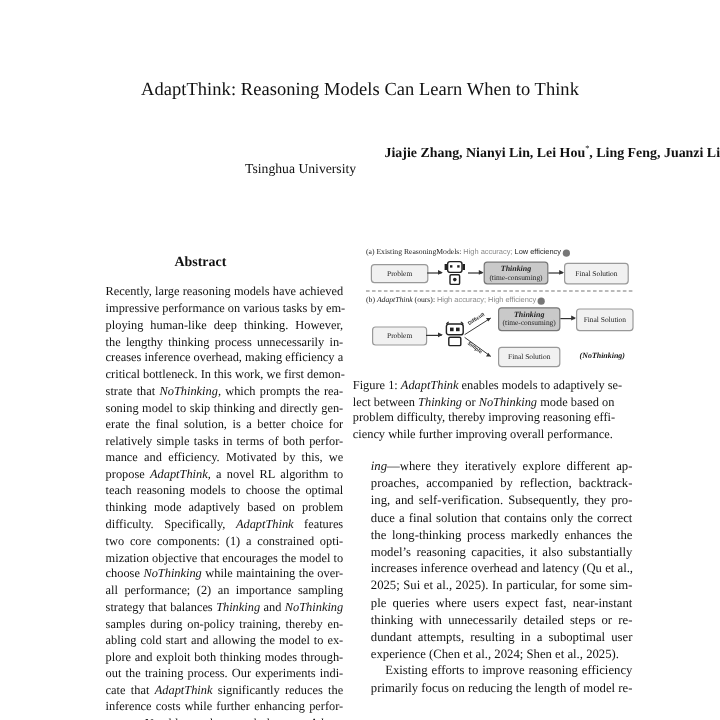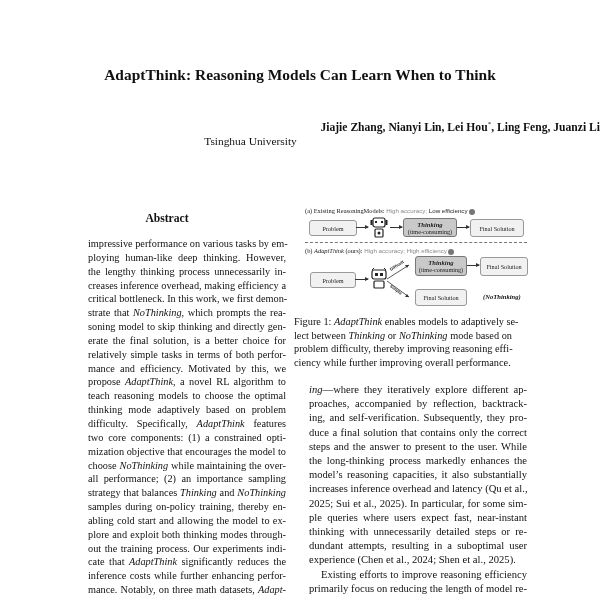--- a/index.html
+++ b/index.html
@@ -3,21 +3,21 @@
 <meta charset="utf-8">
 <style>
   html, body { margin: 0; padding: 0; }
   body {
     width: 600px; height: 600px; overflow: hidden; background: #ffffff;
     font-family: "Liberation Serif", "DejaVu Serif", serif; color: #111;
     position: relative;
   }
   .title {
     position: absolute; top: 66px; left: 0; width: 600px; text-align: center;
-    font-weight: bold; font-size: 15.4px; letter-spacing: 0.05px;
+    font-weight: normal; font-size: 15.4px; letter-spacing: 0.05px;
   }
   .authors {
     position: absolute; top: 120px; left: 0; width: 600px; text-align: right;
     font-weight: bold; font-size: 11.6px;
   }
   .authors sup { font-size: 7px; font-weight: normal; }
   .affil {
     position: absolute; top: 135px; left: 0; width: 501px; text-align: center;
     font-size: 11.4px;
   }
@@ -72,20 +72,21 @@
 </style>
 </head>
 <body>
 
 <div class="title">AdaptThink: Reasoning Models Can Learn When to Think</div>
 <div class="authors"><span>Jiajie Zhang, Nianyi Lin, Lei Hou</span><sup>*</sup><span>, Ling Feng, Juanzi Li</span></div>
 <div class="affil">Tsinghua University</div>
 
 <div class="abstract-head">Abstract</div>
 <div class="col col-left" id="abstract-body">
+    <span class="line">Recently, large reasoning models have achieved</span>
     <span class="line">impressive performance on various tasks by em-</span>
     <span class="line">ploying human-like deep thinking.  However,</span>
     <span class="line">the lengthy thinking process unnecessarily in-</span>
     <span class="line">creases inference overhead, making efficiency a</span>
     <span class="line">critical bottleneck. In this work, we first demon-</span>
     <span class="line">strate that <em>NoThinking</em>, which prompts the rea-</span>
     <span class="line">soning model to skip thinking and directly gen-</span>
     <span class="line">erate the final solution, is a better choice for</span>
     <span class="line">relatively simple tasks in terms of both perfor-</span>
     <span class="line">mance and efficiency.  Motivated by this, we</span>
@@ -166,21 +167,20 @@
     <span class="line">Figure 1: <em>AdaptThink</em> enables models to adaptively se-</span>
     <span class="line">lect between <em>Thinking</em> or <em>NoThinking</em> mode based on</span>
     <span class="line">problem difficulty, thereby improving reasoning effi-</span>
     <span class="line last">ciency while further improving overall performance.</span>
   </div>
 <div class="col col-right" id="body-right">
     <span class="line"><em>ing</em>—where they iteratively explore different ap-</span>
     <span class="line">proaches, accompanied by reflection, backtrack-</span>
     <span class="line">ing, and self-verification. Subsequently, they pro-</span>
     <span class="line">duce a final solution that contains only the correct</span>
-    <span class="line">steps and the answer to present to the user. While</span>
     <span class="line">the long-thinking process markedly enhances the</span>
     <span class="line">model’s reasoning capacities, it also substantially</span>
     <span class="line">increases inference overhead and latency (Qu et al.,</span>
     <span class="line">2025; Sui et al., 2025). In particular, for some sim-</span>
     <span class="line">ple queries where users expect fast, near-instant</span>
     <span class="line">thinking with unnecessarily detailed steps or re-</span>
     <span class="line">dundant attempts, resulting in a suboptimal user</span>
     <span class="line last">experience (Chen et al., 2024; Shen et al., 2025).</span>
     <span class="line indent">Existing efforts to improve reasoning efficiency</span>
     <span class="line">primarily focus on reducing the length of model re-</span>

